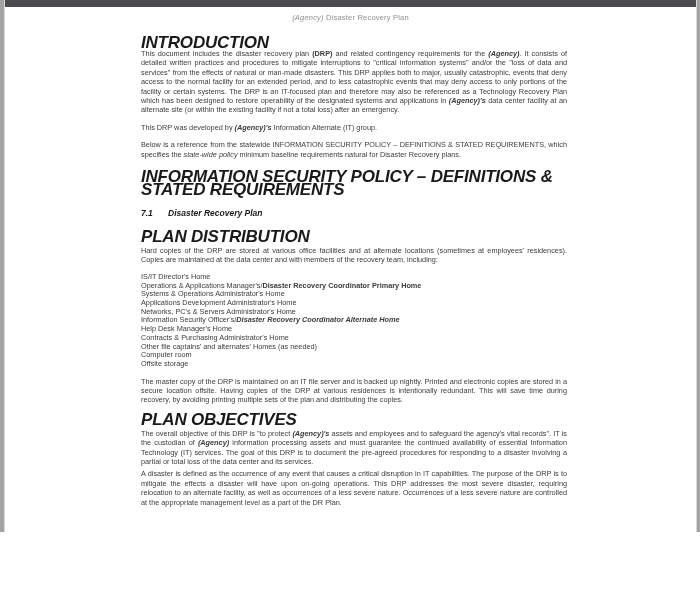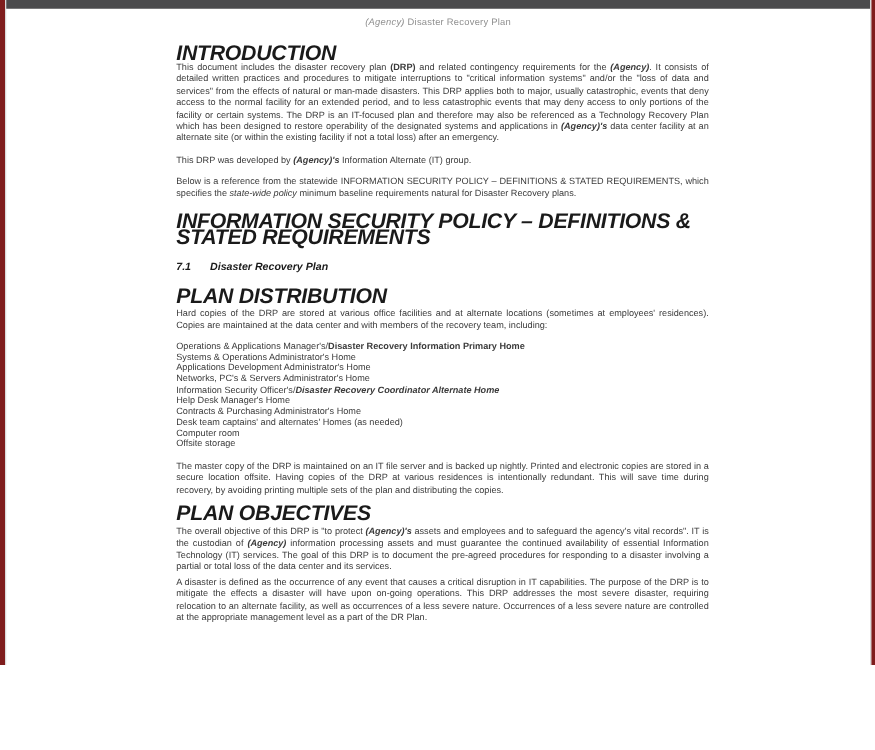--- a/index.html
+++ b/index.html
@@ -1,18 +1,18 @@
 <!DOCTYPE html>
 <html><head>
 <meta charset="utf-8">
 <style>
   html,body{margin:0;padding:0;background:#ffffff;}
   .canvas{
     position:relative;width:700px;height:532px;overflow:hidden;
-    background:#7f1d1d;font-family:"Liberation Sans",sans-serif;
+    background:#a3a3a3;font-family:"Liberation Sans",sans-serif;
     -webkit-font-smoothing:antialiased;
   }
   .page{
     position:absolute;left:4px;top:0;width:691px;height:592px;background:#ffffff;
     border-left:1px solid #dadada;border-right:1px solid #dadada;border-bottom:1px solid #c9c9c9;
   }
   .topbar{height:7px;background:#4b4b4d;}
   .doc-header{
     position:absolute;top:13px;left:0;width:100%;text-align:center;
     font-size:7.5px;color:#8f8f8f;letter-spacing:.2px;
@@ -65,28 +65,29 @@
       <h1 class="mt-md">INFORMATION SECURITY POLICY – DEFINITIONS &amp; STATED REQUIREMENTS</h1>
 
       <div class="policy-item">
         <span class="policy-num">7.1</span><span>Disaster Recovery Plan</span>
       </div>
 
       <h1 class="mt-lg">PLAN DISTRIBUTION</h1>
       <p class="mt-sm"><span>Hard copies of the DRP are stored at various office facilities and at alternate locations (sometimes at employees' residences).  Copies are maintained at the data center and with members of the recovery team, including:</span></p>
 
       <div class="dist-list">
-        <div class="li"><span>Operations &amp; Applications Manager's/</span><span style="font-weight: bold;">Disaster Recovery Information Primary Home</span></div>
+        <div class="li"><span>IS/IT Director's Home</span></div>
+        <div class="li"><span>Operations &amp; Applications Manager's/</span><span style="font-weight: bold;">Disaster Recovery Coordinator Primary Home</span></div>
         <div class="li"><span>Systems &amp; Operations Administrator's Home</span></div>
         <div class="li"><span>Applications Development Administrator's Home</span></div>
         <div class="li"><span>Networks, PC's &amp; Servers Administrator's Home</span></div>
         <div class="li"><span>Information Security Officer's/</span><span style="font-weight: bold; font-style: italic;">Disaster Recovery Coordinator Alternate Home</span></div>
         <div class="li"><span>Help Desk Manager's Home</span></div>
         <div class="li"><span>Contracts &amp; Purchasing Administrator's Home</span></div>
-        <div class="li"><span>Desk team captains' and alternates' Homes (as needed)</span></div>
+        <div class="li"><span>Other file captains' and alternates' Homes (as needed)</span></div>
         <div class="li"><span>Computer room</span></div>
         <div class="li"><span>Offsite storage</span></div>
       </div>
 
       <p class="mt"><span>The master copy of the DRP is maintained on an IT file server and is backed up nightly.  Printed and electronic copies are stored in a secure location offsite.  Having copies of the DRP at various residences is intentionally redundant.  This will save time during recovery, by avoiding printing multiple sets of the plan and distributing the copies.</span></p>
 
       <h1 class="mt">PLAN OBJECTIVES</h1>
       <p class="mt-sm"><span>The overall objective of this DRP is "to protect </span><span style="font-weight: bold; font-style: italic;">(Agency)'s</span><span> assets and employees and to safeguard the agency's vital records".  IT is the custodian of </span><span style="font-weight: bold; font-style: italic;">(Agency)</span><span> information processing assets and must guarantee the continued availability of essential Information Technology (IT) services.  The goal of this DRP is to document the pre-agreed procedures for responding to a disaster involving a partial or total loss of the data center and its services.</span></p>
       <p class="mt-sm"><span>A disaster is defined as the occurrence of any event that causes a critical disruption in IT capabilities.  The purpose of the DRP is to mitigate the effects a disaster will have upon on-going operations.  This DRP addresses the most severe disaster, requiring relocation to an alternate facility, as well as occurrences of a less severe nature.  Occurrences of a less severe nature are controlled at the appropriate management level as a part of the DR Plan.</span></p>
 

